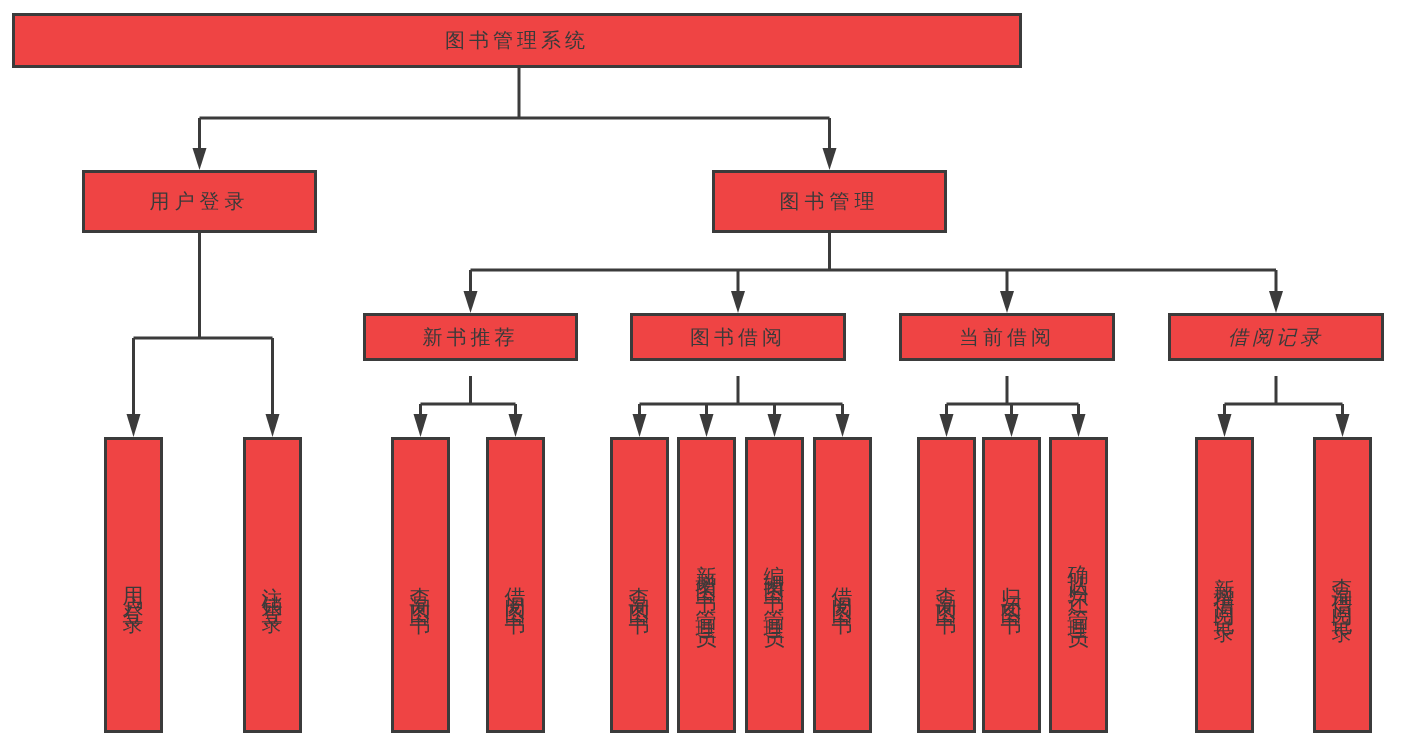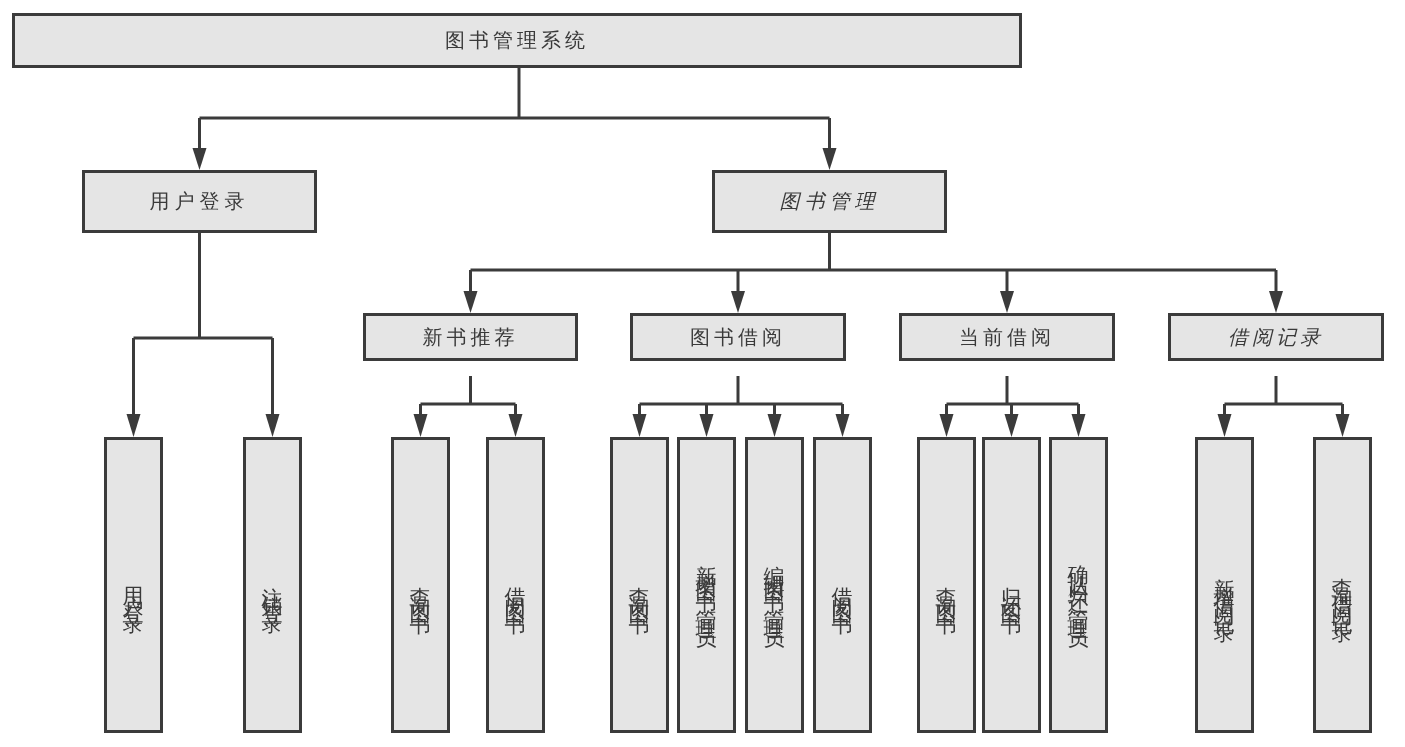--- a/index.html
+++ b/index.html
@@ -18,21 +18,21 @@
   #connectors {
     position: absolute;
     left: 0; top: 0;
     width: 1405px;
     height: 747px;
     z-index: 1;
   }
   .box {
     position: absolute;
     box-sizing: border-box;
-    background: #e5e5e5;
+    background: #ef4444;
     border: 3px solid #3b3b3b;
     color: #3a3a3a;
     display: flex;
     align-items: center;
     justify-content: center;
     z-index: 2;
     text-align: center;
   }
   .hbox-root  { font-size: 20px; letter-spacing: 4px; }
   .hbox-l2    { font-size: 20px; letter-spacing: 5px; }
@@ -42,21 +42,21 @@
     text-orientation: mixed;
     font-size: 21px;
     letter-spacing: 9px;
     line-height: 1;
     padding-top: 6px;
   }
   
   #root-box { left: 12px;  top: 13px;  width: 1010px; height: 55px; }
   
   #l2-user-login      { left: 82px;  top: 170px; width: 235px; height: 63px; }
-  #l2-book-management { left: 712px; top: 170px; width: 235px; height: 63px; font-style: italic; }
+  #l2-book-management { left: 712px; top: 170px; width: 235px; height: 63px; }
   
   .l3 { top: 313px; height: 48px; }
   #l3-new-book-recommend { left: 363px;  width: 215px; }
   #l3-book-borrow        { left: 630px;  width: 216px; }
   #l3-current-borrow     { left: 899px;  width: 216px; }
   #l3-borrow-records     { left: 1168px; width: 216px; font-style: italic; }
   
   .leaf { top: 437px; width: 59px; height: 296px; }
   #leaf-0  { left: 104px; }
   #leaf-1  { left: 243px; }

